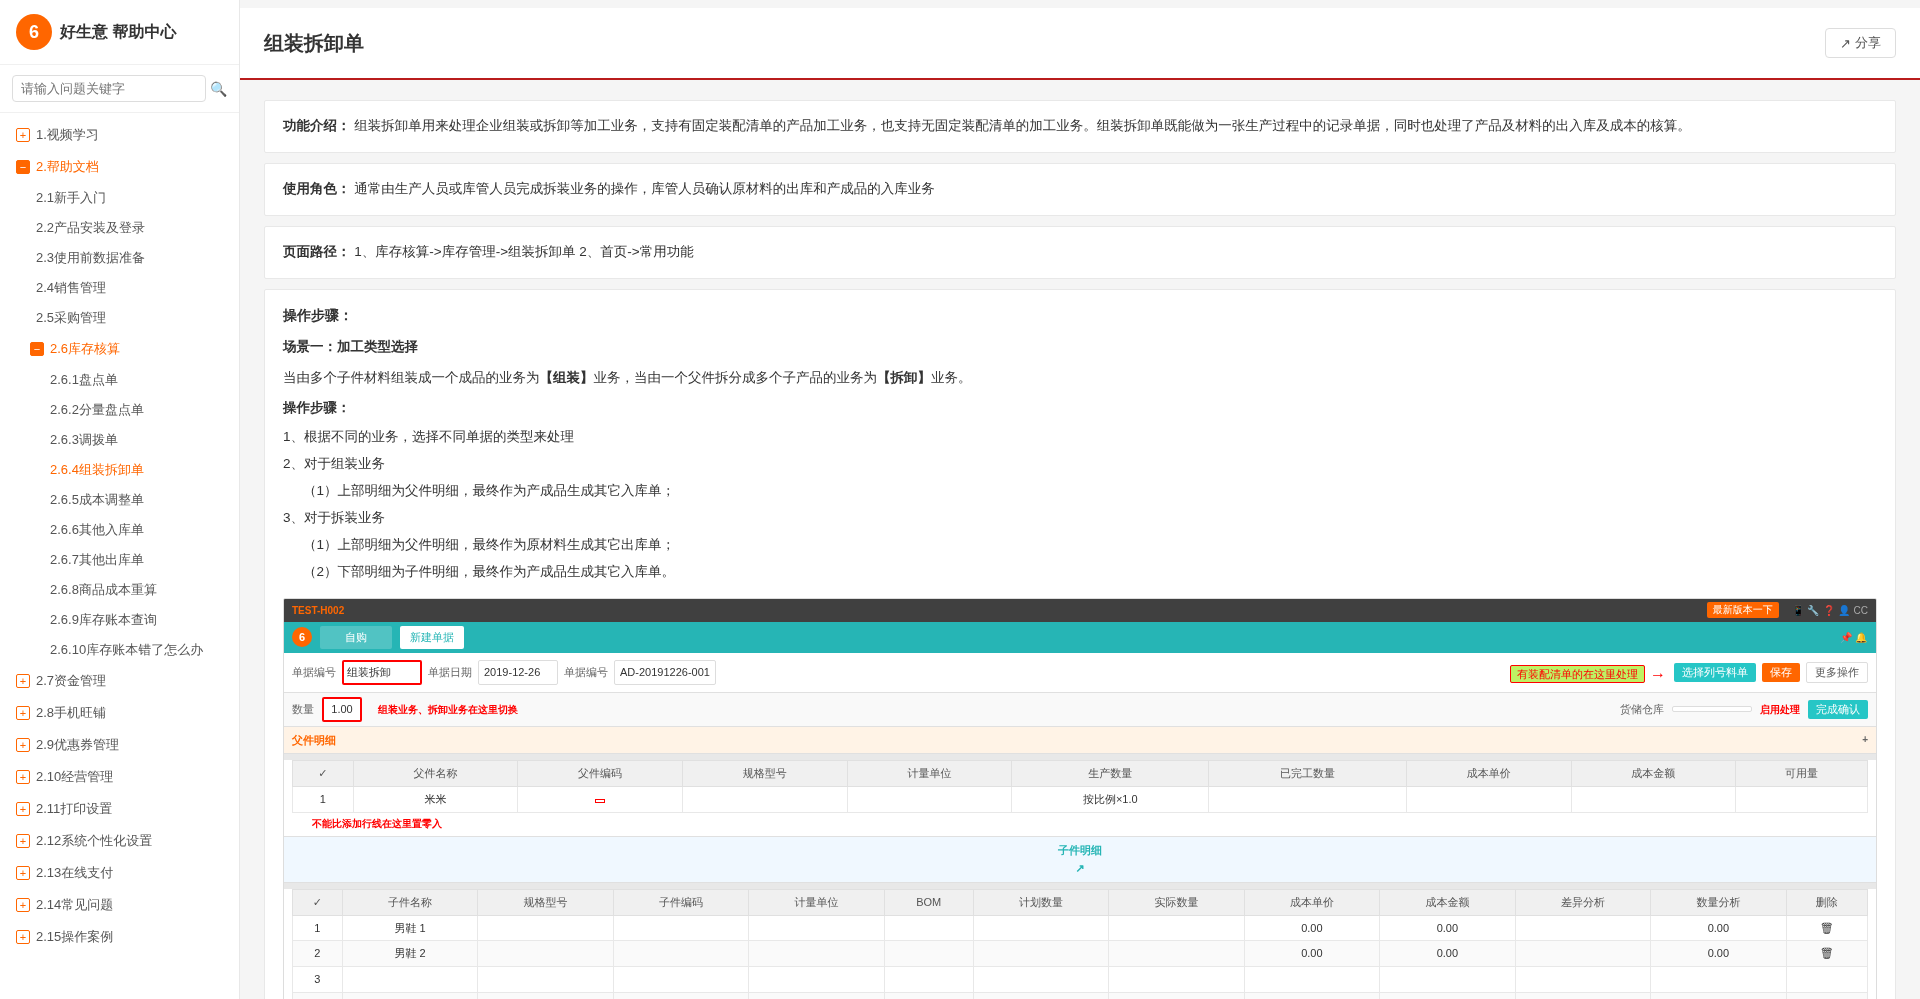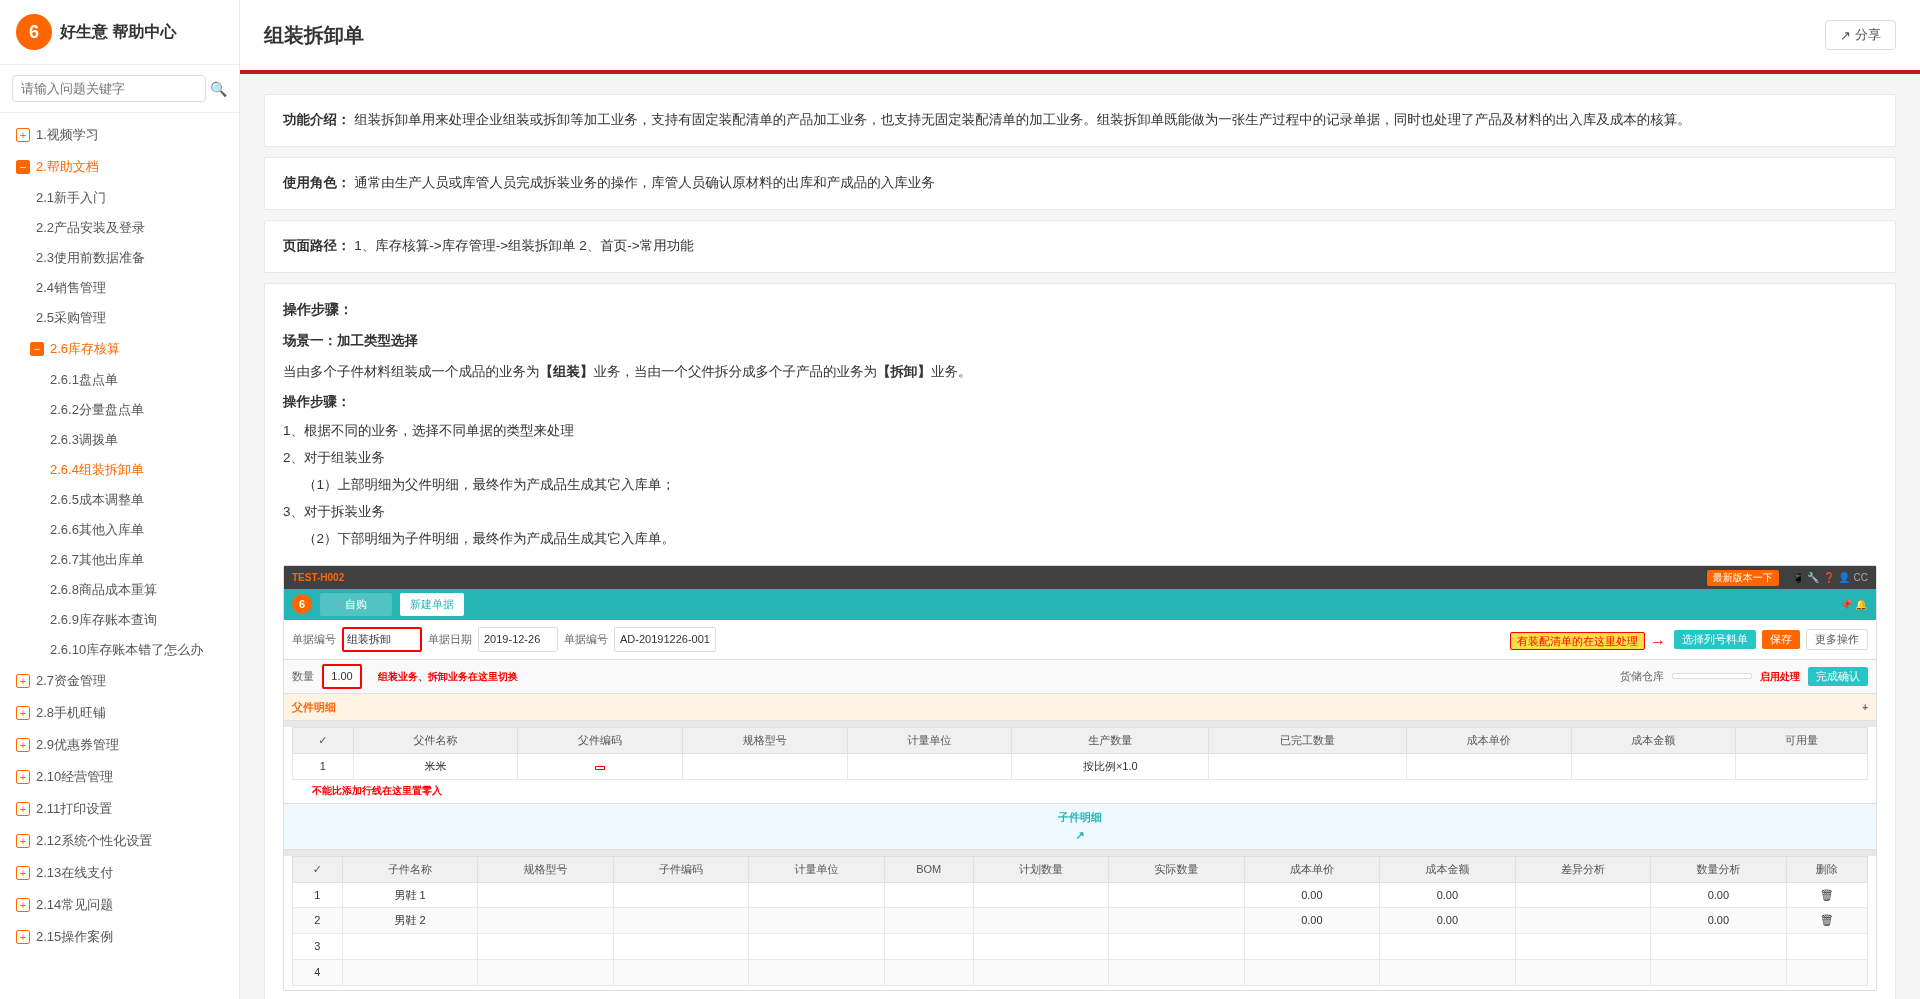--- a/index.html
+++ b/index.html
@@ -121,25 +121,26 @@
     #main {
       flex: 1;
       display: flex;
       flex-direction: column;
       height: 100vh;
       overflow: hidden;
     }
 
     .main-header {
       background: #fff;
-      border-bottom: 4px solid #b91c1c;
+      border-bottom: 2px solid #b91c1c;
       padding: 20px 24px;
       display: flex;
       align-items: center;
       justify-content: space-between;
+      margin-top: 8px;
     }
     .page-title { font-size: 20px; font-weight: bold; color: #333; }
     .share-btn {
       border: 1px solid #ddd;
       background: #fff;
       border-radius: 4px;
       padding: 5px 14px;
       font-size: 13px;
       cursor: pointer;
       color: #555;
@@ -226,27 +227,27 @@
       align-items: center;
       justify-content: space-between;
       font-size: 11px;
     }
 
     .ss-top-nav {
       background: #404040;
       color: #ccc;
       padding: 3px 8px;
       display: flex;
-      align-items: flex-end;
+      align-items: flex-start;
       gap: 6px;
       font-size: 10px;
     }
 
     .annotation-box {
-      background: #fde047;
+      background: #bef264;
       border: 1px solid #f00;
       color: #f00;
       font-size: 11px;
       padding: 2px 6px;
       border-radius: 2px;
       white-space: nowrap;
     }
   </style>
 </head>
 <body>
@@ -368,20 +369,21 @@
       <div style="margin-bottom:8px;">
         当由多个子件材料组装成一个成品的业务为<span class="bold">【组装】</span>业务，当由一个父件拆分成多个子产品的业务为<span class="bold">【拆卸】</span>业务。
       </div>
 
       <div class="bold" style="margin-bottom:6px;">操作步骤：</div>
 
       <div class="step-item">1、根据不同的业务，选择不同单据的类型来处理</div>
       <div class="step-item">2、对于组装业务</div>
       <div class="step-item sub-step">（1）上部明细为父件明细，最终作为产成品生成其它入库单；</div>
       <div class="step-item" style="margin-top:4px;">3、对于拆装业务</div>
+      <div class="step-item sub-step">（1）上部明细为父件明细，最终作为原材料生成其它出库单；</div>
       <div class="step-item sub-step">（2）下部明细为子件明细，最终作为产成品生成其它入库单。</div>
 
       <div class="screenshot-container" style="margin-top:14px;">
 
         <div class="ss-top-nav">
           <span style="color:#f60; font-weight:bold;">TEST-H002</span>
           <span style="flex:1;"></span>
           <button class="ss-btn ss-btn-orange" style="font-size:10px;padding:1px 6px;">最新版本一下</button>
           <span style="color:#aaa; margin-left:8px;">📱 🔧 ❓ 👤 CC</span>
         </div>

